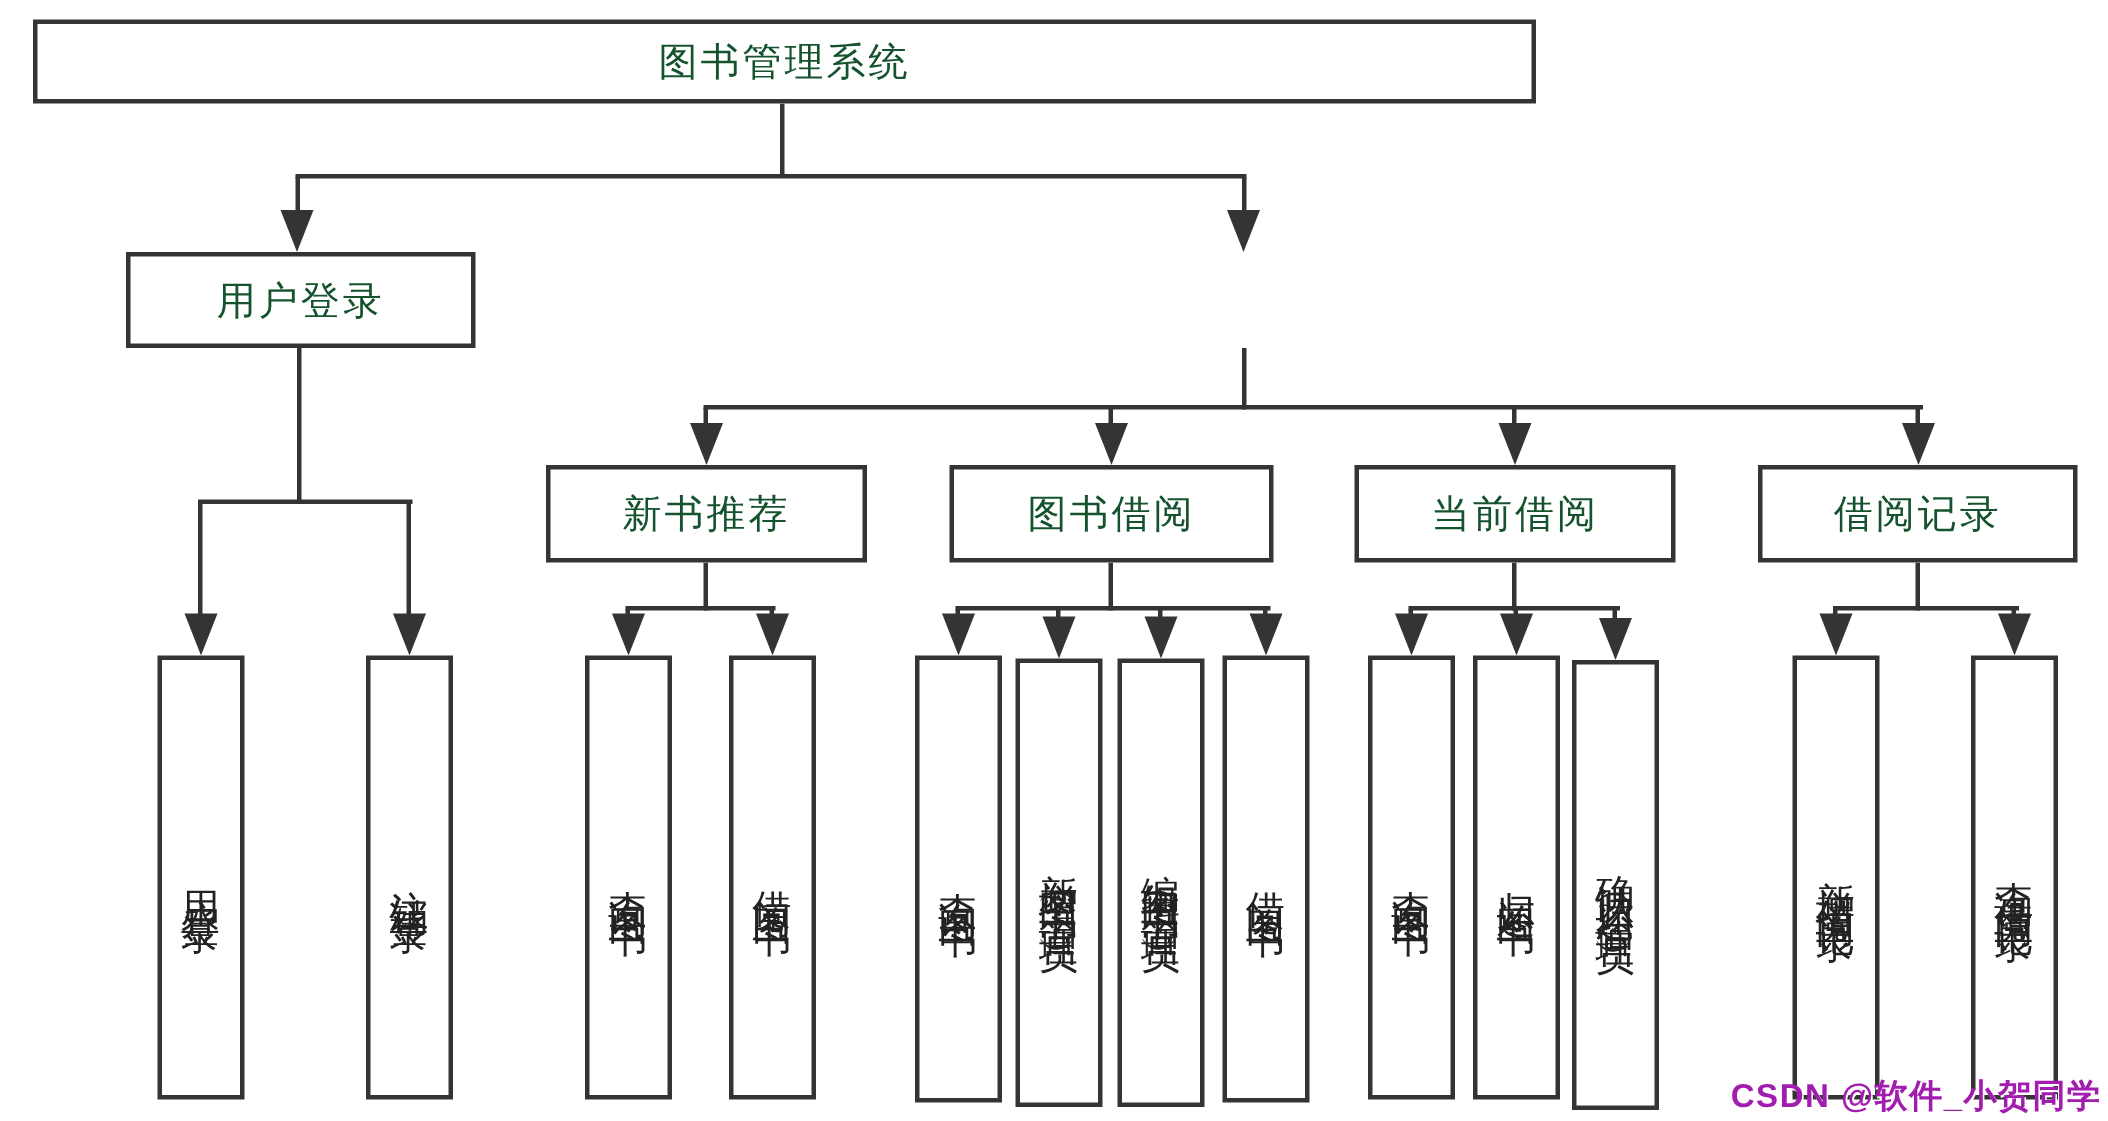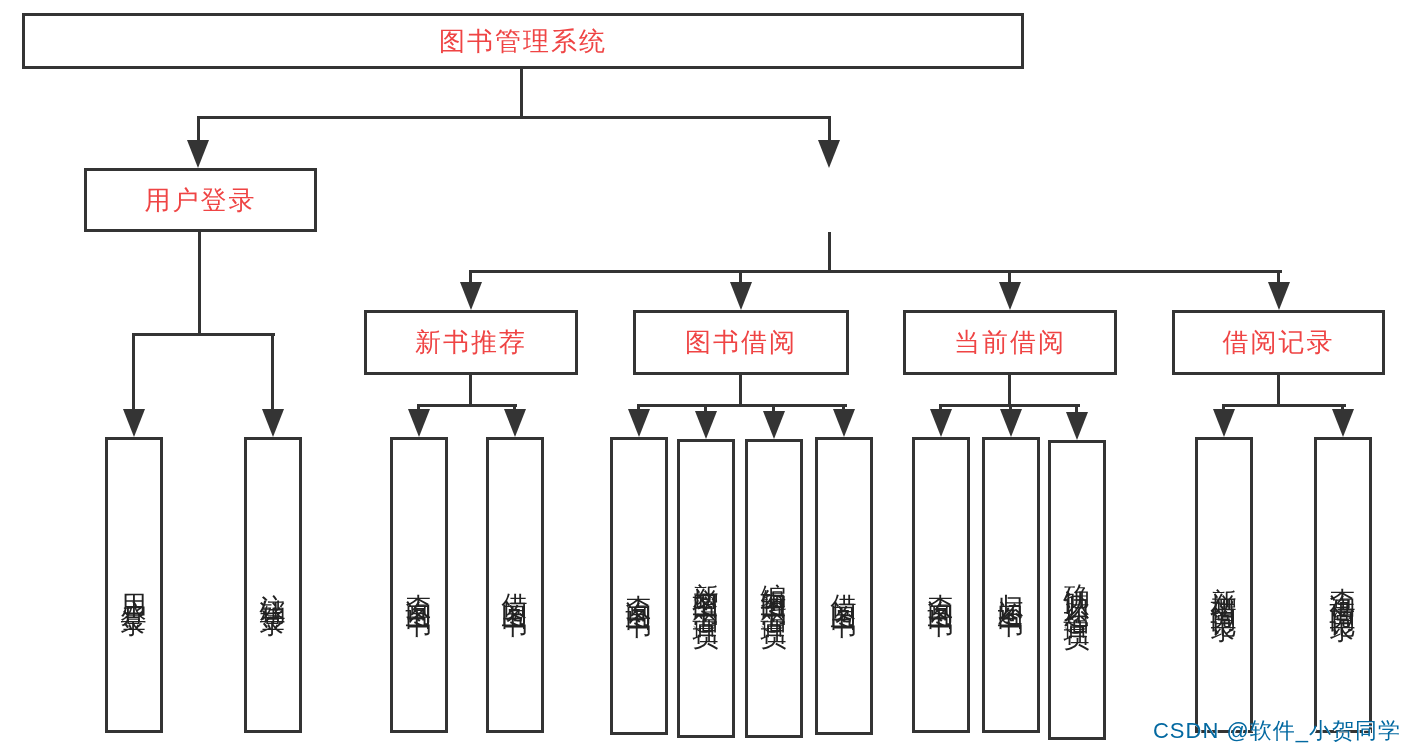--- a/index.html
+++ b/index.html
@@ -17,21 +17,21 @@
     box-sizing:border-box;
     display:flex;align-items:center;justify-content:center;
     color:#222222;
     z-index:2;
   }
   .hnode span{
     font-size:26px;
     letter-spacing:2px;
     font-weight:500;
     white-space:nowrap;
-    color:#ef4444;
+    color:#14532d;
   }
   .vnode span{
     writing-mode:vertical-rl;
     text-orientation:mixed;
     font-size:26px;
     letter-spacing:6px;
     font-weight:500;
     line-height:1;
     color:#222222;
   }
@@ -46,24 +46,25 @@
     border-left:11px solid transparent;
     border-right:11px solid transparent;
     border-top:28px solid #343434;
     z-index:1;
   }
   #watermark{
     position:absolute;
     right:4px;top:716px;
     font-size:22px;
     letter-spacing:1px;
-    color:#0369a1;
+    color:#a21caf;
     text-shadow:1px 1px 0 #ffffff;
     z-index:5;
     white-space:nowrap;
+    font-weight:bold;
   }
 </style>
 </head>
 <body>
 
 <div id="canvas">
 
   <div class="node hnode" style="left:22px;top:13px;width:1002px;height:56px;">
     <span>图书管理系统</span>
   </div>

